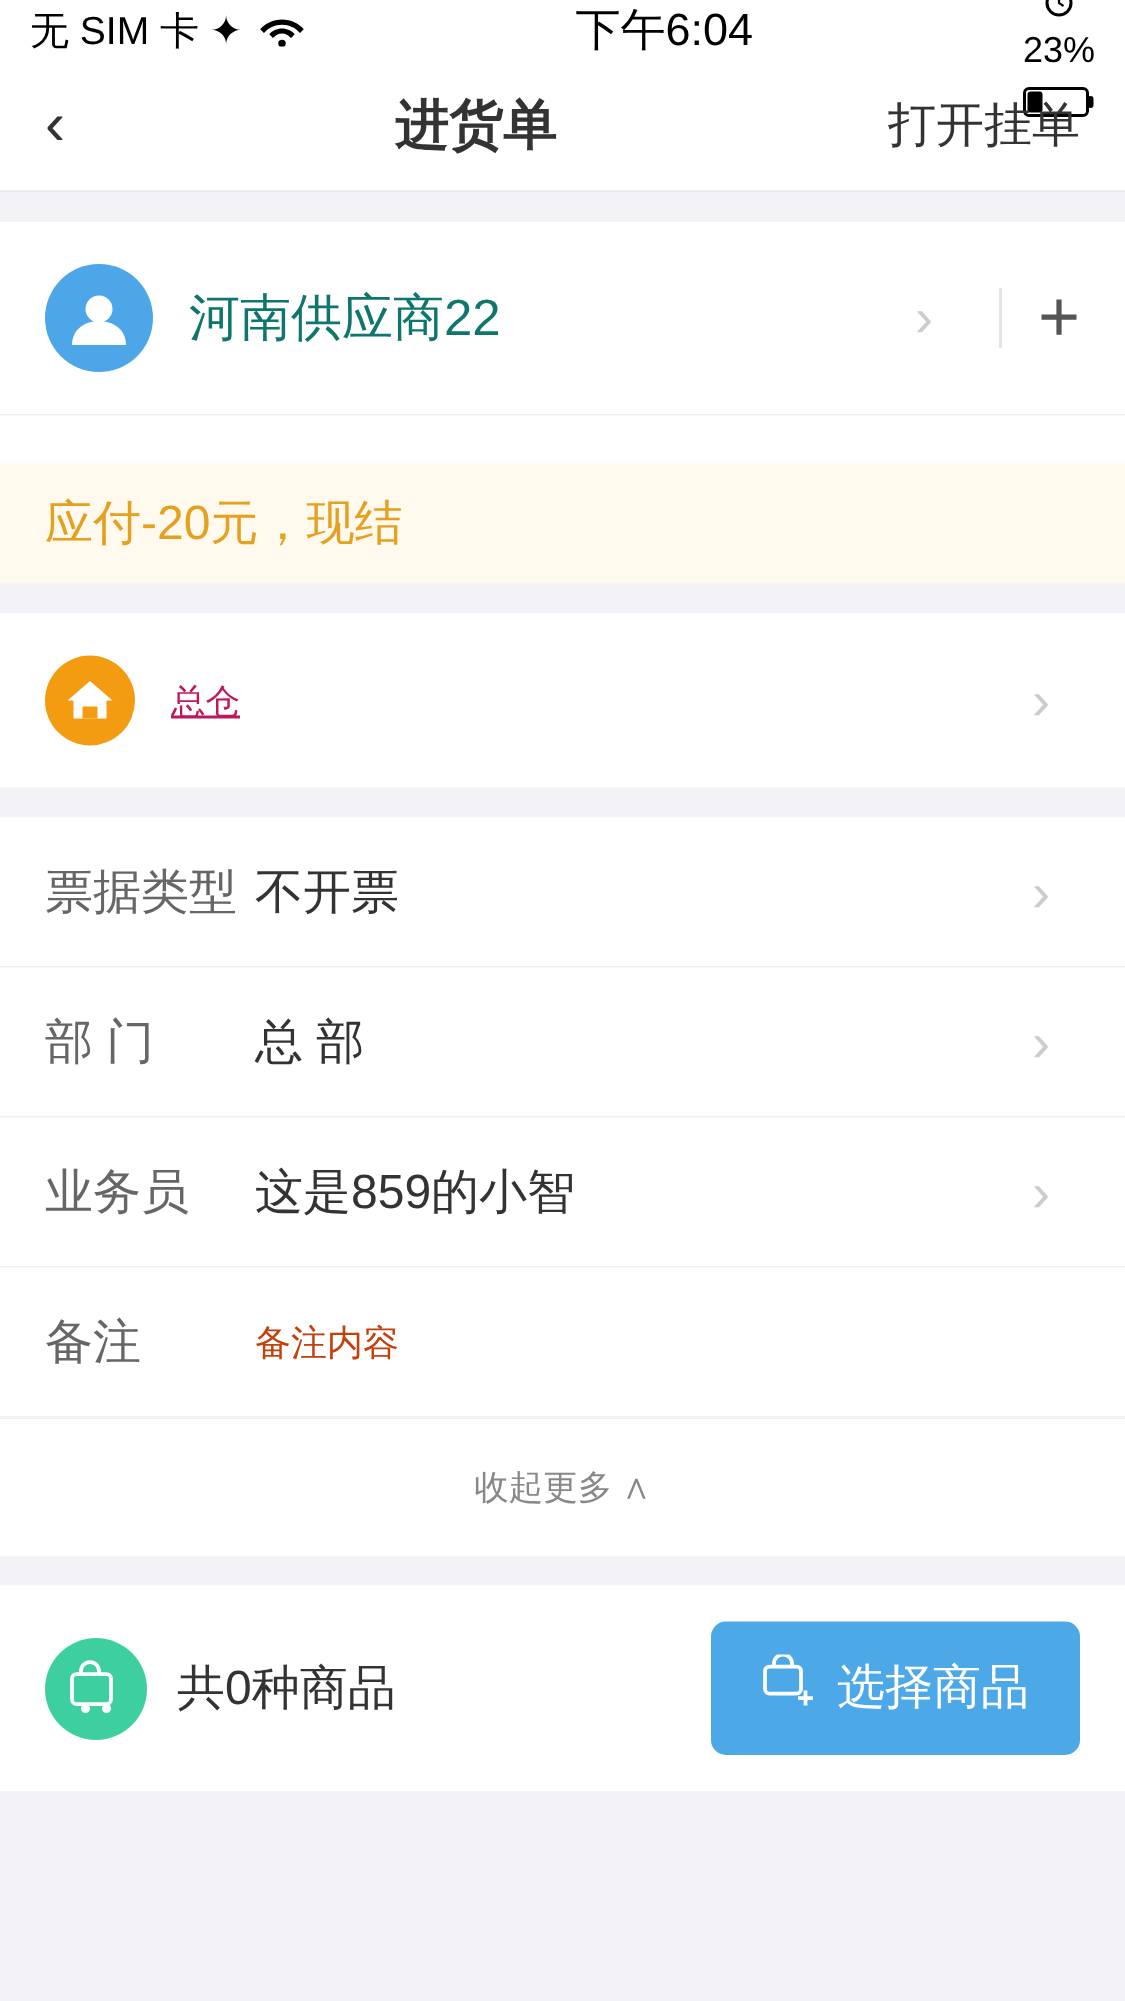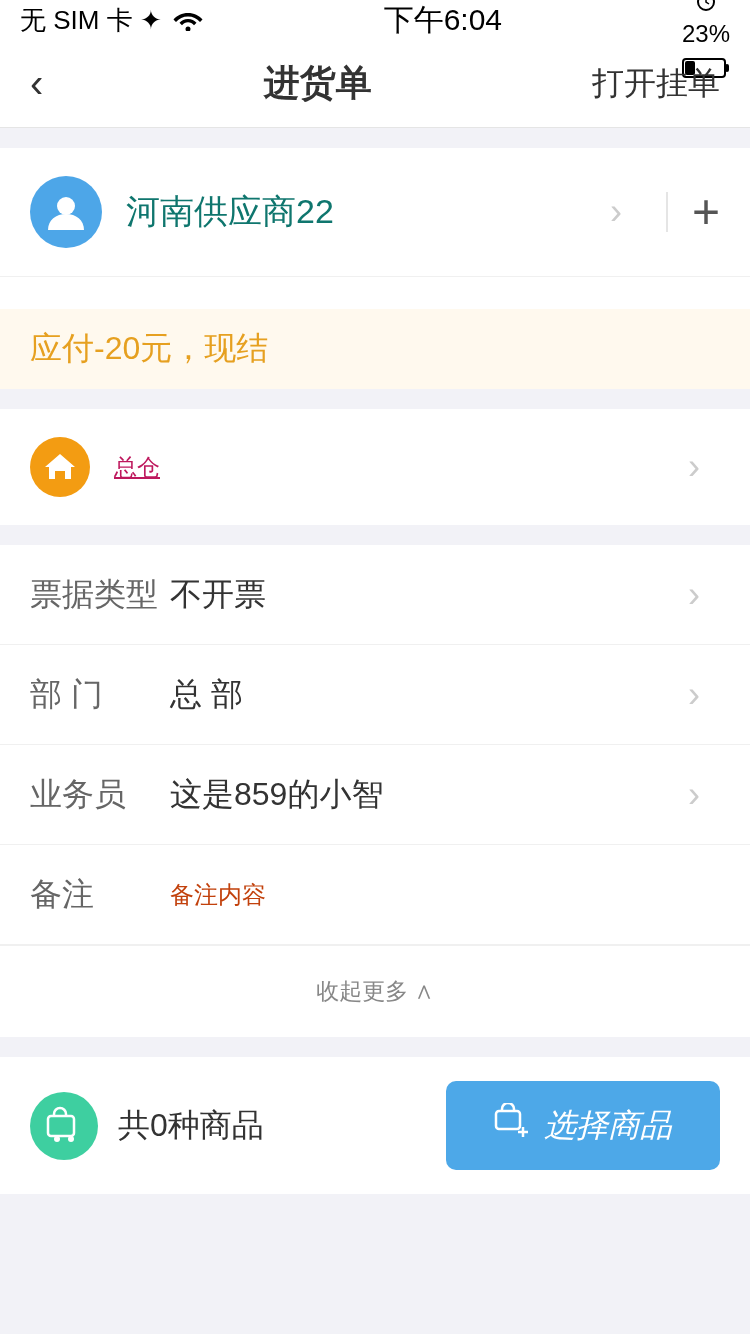--- a/index.html
+++ b/index.html
@@ -207,27 +207,25 @@
     .product-count {
       flex: 1;
       font-size: 32px;
       color: #333;
     }
     .select-btn {
       background: #4da8e8;
       color: #fff;
       border: none;
       border-radius: 10px;
-      padding: 22px 48px;
-      font-size: 32px;
-      display: flex;
-      align-items: center;
+      padding: 22px 34px;
+      font-size: 32px;
+      display: flex;
       gap: 14px;
       cursor: pointer;
-      font-style: italic;
     }
     .select-btn-icon { font-size: 36px; }
 
     
     .page-bg {
       background: #f2f2f7;
       flex: 1;
       min-height: 300px;
     }
   </style>

